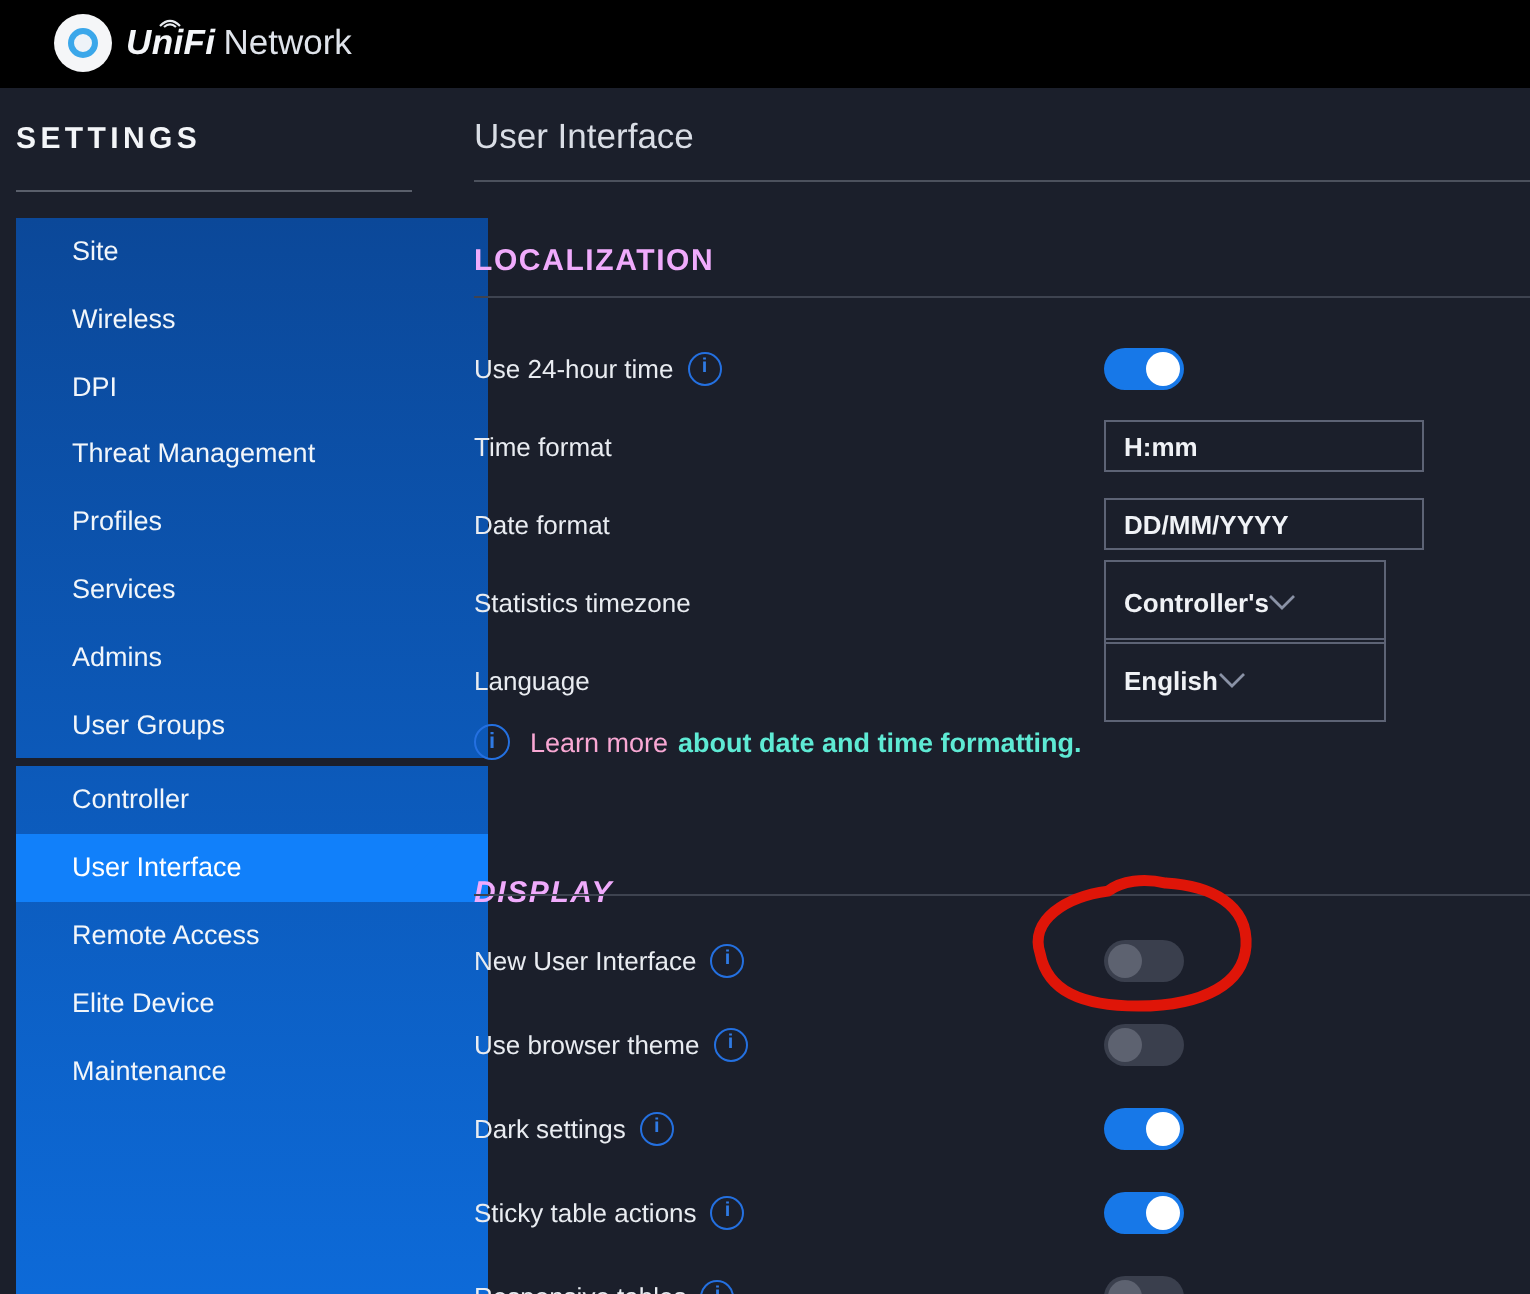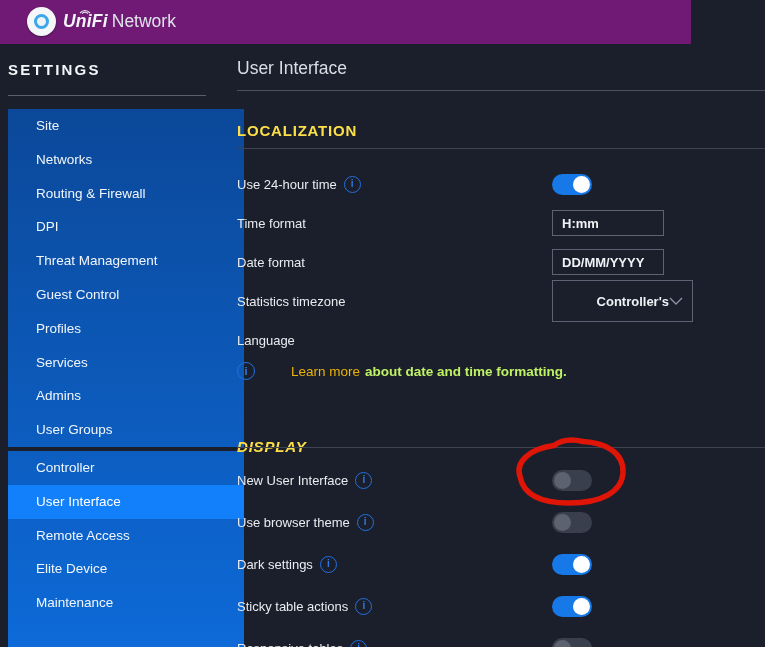--- a/index.html
+++ b/index.html
@@ -3,21 +3,21 @@
 <meta charset="utf-8">
 <style>
   html,body{margin:0;padding:0;}
   body{
     position:relative;width:765px;height:647px;overflow:hidden;
     background:#1b1f2b;
     font-family:"Liberation Sans","DejaVu Sans",sans-serif;
     -webkit-font-smoothing:antialiased;
   }
   
-  .header{position:absolute;left:0;top:0;width:691px;height:44px;background:#701a75;}
+  .header{position:absolute;left:0;top:0;width:765px;height:44px;background:#000000;}
   .logo-circle{position:absolute;left:27px;top:7px;width:29px;height:29px;border-radius:50%;
     background:#f5f6f8;box-shadow:0 1px 2px rgba(0,0,0,.4);}
   .logo-circle::after{content:"";position:absolute;left:7px;top:7px;width:9px;height:9px;
     border:3px solid #3ba7ea;border-radius:50%;background:#eef3f8;}
   .brand{position:absolute;left:63px;top:11px;font-size:17.5px;color:#e8ebf0;white-space:nowrap;}
   .brand-bold{font-weight:bold;font-style:italic;letter-spacing:.2px;color:#f4f6f9;}
   .brand-reg{font-weight:400;color:#dfe3ea;margin-left:4px;}
   .wifi-arcs{position:absolute;left:78px;top:5px;}
   
   .settings-title{position:absolute;left:8px;top:61px;font-size:15px;font-weight:bold;
@@ -28,50 +28,50 @@
   .nav-item{position:relative;height:33.8px;line-height:33.8px;padding-left:28px;
     font-size:13.5px;color:#f2f6fa;cursor:pointer;white-space:nowrap;}
   .nav-item.selected{background:#1180fa;color:#ffffff;}
   .nav-item .arrow{position:absolute;left:198px;top:0;width:0;height:0;
     border-left:18px solid #1180fa;border-bottom:18px solid transparent;}
   .nav-gap{height:4px;background:#1b1f2b;}
   
   .page-title{position:absolute;left:237px;top:58px;font-size:17.5px;font-weight:400;color:#d9dde5;}
   .title-divider{position:absolute;left:237px;top:90px;width:528px;height:1px;background:#4c515d;}
   .section-heading{position:absolute;left:237px;font-size:15px;font-weight:bold;
-    letter-spacing:.8px;color:#fde047;}
+    letter-spacing:.8px;color:#f0abfc;}
   .h-loc{top:122px;} .h-disp{top:438px;font-style:italic;}
   .section-divider{position:absolute;left:237px;width:528px;height:1px;background:#3e4350;}
   .d-loc{top:148px;} .d-disp{top:447px;}
   .rows{position:absolute;left:237px;width:456px;}
   .rows-loc{top:171px;} .rows-disp{top:467px;}
   .row{display:flex;align-items:center;justify-content:space-between;height:26px;}
   .rows-loc .row{margin-bottom:13px;}
   .rows-disp .row{margin-bottom:16px;}
   .lbl{display:flex;align-items:center;font-size:13px;color:#e9ecf1;white-space:nowrap;}
   .info{display:inline-flex;align-items:center;justify-content:center;
     width:15px;height:15px;margin-left:7px;border:1px solid #2470e0;border-radius:50%;
     color:#2f7ae4;font-size:10px;font-weight:bold;line-height:1;cursor:pointer;flex:0 0 auto;}
   .ctl{width:141px;display:flex;align-items:center;}
   .toggle{position:relative;width:40px;height:21px;border-radius:11px;cursor:pointer;flex:0 0 auto;}
   .toggle.on{background:#1778e8;}
   .toggle.off{background:#3a3f4d;}
   .toggle .knob{position:absolute;top:2px;width:17px;height:17px;border-radius:50%;}
   .toggle.on .knob{right:2px;background:#ffffff;}
   .toggle.off .knob{left:2px;background:#5d6270;}
-  .tinput{width:112px;height:26px;box-sizing:border-box;background:transparent;
+  .tinput{width:160px;height:26px;box-sizing:border-box;background:transparent;
     border:1px solid #5d6375;color:#f0f2f6;font-weight:bold;font-size:13px;
     padding:0 0 0 9px;outline:none;font-family:"Liberation Sans",sans-serif;}
   .select{width:141px;height:42px;box-sizing:border-box;border:1px solid #5d6375;
-    display:flex;align-items:center;justify-content:flex-end;padding:16px 9px;
+    display:flex;align-items:center;justify-content:flex-start;padding:16px 9px;
     color:#f0f2f6;font-weight:bold;font-size:13px;cursor:pointer;}
   .note{position:absolute;left:237px;top:362px;display:flex;align-items:center;font-size:13.5px;}
   .note .info{width:16px;height:16px;margin-left:0;margin-right:10px;font-size:11px;}
-  .note a{color:#eab308;text-decoration:none;margin-right:5px;cursor:pointer;margin-left:26px;}
-  .note .note-text{color:#bef264;font-weight:bold;}
+  .note a{color:#f9a8d4;text-decoration:none;margin-right:5px;cursor:pointer;}
+  .note .note-text{color:#5eead4;font-weight:bold;}
   
   .annotation{position:absolute;left:507px;top:436px;z-index:6;pointer-events:none;
     transform:rotate(-2deg);}
 </style>
 </head>
 <body>
 
 <div class="header">
   <div class="logo-circle"></div>
   <div class="brand">
@@ -80,25 +80,23 @@
   <svg class="wifi-arcs" width="14" height="9" viewBox="0 0 14 9">
     <path d="M2 8 Q7 3 12 8" fill="none" stroke="#e8ebf0" stroke-width="1.1"></path>
     <path d="M4 8.5 Q7 5.8 10 8.5" fill="none" stroke="#e8ebf0" stroke-width="1.1"></path>
   </svg>
 </div>
 
 <div class="settings-title">SETTINGS</div>
 <div class="sidebar-divider"></div>
 <div class="nav">
     <div class="nav-item">Site</div>
-    <div class="nav-item">Networks</div>
-    <div class="nav-item">Routing &amp; Firewall</div>
+    <div class="nav-item">Wireless</div>
     <div class="nav-item">DPI</div>
     <div class="nav-item">Threat Management</div>
-    <div class="nav-item">Guest Control</div>
     <div class="nav-item">Profiles</div>
     <div class="nav-item">Services</div>
     <div class="nav-item">Admins</div>
     <div class="nav-item">User Groups</div>
     <div class="nav-gap"></div>
     <div class="nav-item">Controller</div>
     <div class="nav-item selected">User Interface<span class="arrow"></span></div>
     <div class="nav-item">Remote Access</div>
     <div class="nav-item">Elite Device</div>
     <div class="nav-item">Maintenance</div>
@@ -147,20 +145,28 @@
           <svg width="14" height="8" viewBox="0 0 14 8">
             <path d="M1 1 L7 7 L13 1" fill="none" stroke="#8a92a6" stroke-width="1.4"></path>
           </svg>
         </div>
       </div>
     </div>
     <div class="row">
       <div class="lbl">
         <span>Language</span>
       </div>
+      <div class="ctl">
+        <div class="select">
+          <span>English</span>
+          <svg width="14" height="8" viewBox="0 0 14 8">
+            <path d="M1 1 L7 7 L13 1" fill="none" stroke="#8a92a6" stroke-width="1.4"></path>
+          </svg>
+        </div>
+      </div>
     </div>
   </div>
 
 <div class="note">
   <span class="info">i</span>
   <a>Learn more</a>
   <span class="note-text">about date and time formatting.</span>
 </div>
 
 <div class="section-heading h-disp">DISPLAY</div>

